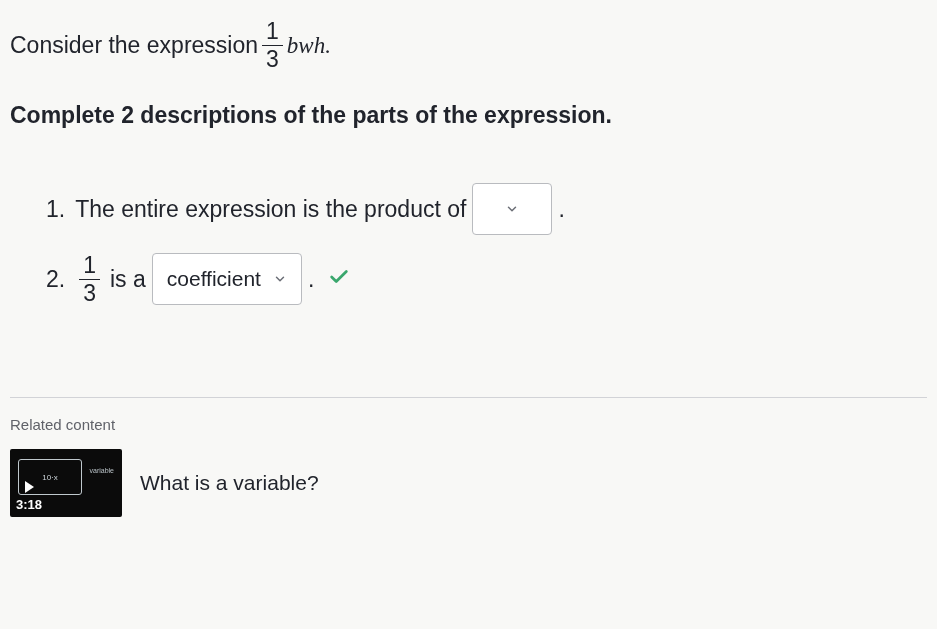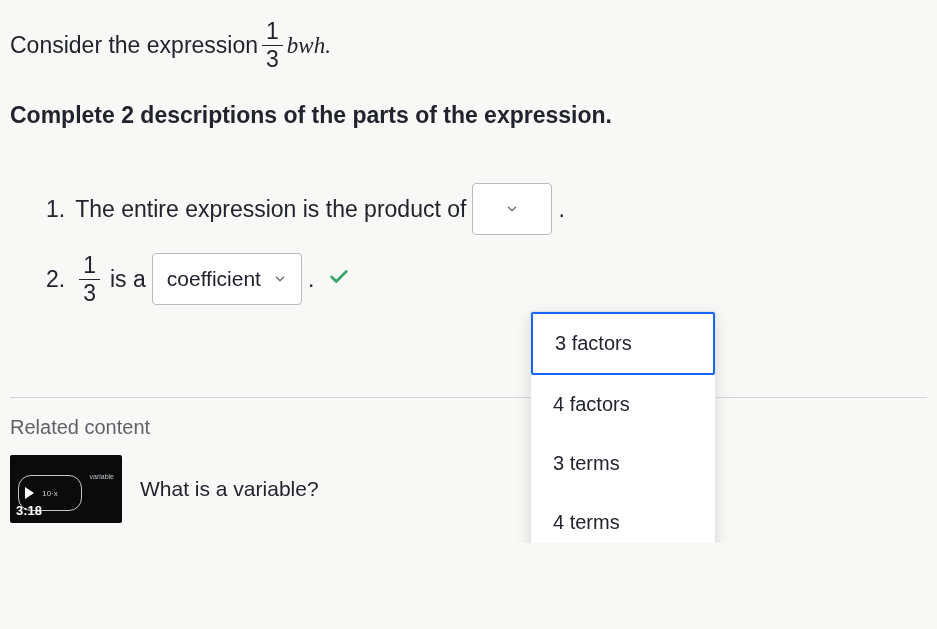--- a/index.html
+++ b/index.html
@@ -90,44 +90,44 @@
   .option.highlight {
     border: 2px solid #1865f2;
     border-radius: 2px;
   }
   hr.divider {
     border: none;
     border-top: 1px solid #d2d3d7;
     margin: 90px 0 18px 0;
   }
   .related-heading {
-    font-size: 20px;
+    font-size: 15px;
     color: #606269;
     margin-bottom: 16px;
   }
   .related-row {
     display: flex;
     align-items: center;
     gap: 18px;
   }
   .thumb {
     position: relative;
     width: 112px;
     height: 68px;
     background: #0b0b0b;
     border-radius: 2px;
     overflow: hidden;
     color: #fff;
   }
   .thumb .board {
     position: absolute;
-    left: 8px; top: 20px;
+    left: 8px; top: 10px;
     width: 64px; height: 36px;
     border: 1px solid #bfc8cd;
-    border-radius: 13px;
+    border-radius: 3px;
     font-size: 8px;
     color: #cbd3d8;
     display: flex;
     align-items: center;
     justify-content: center;
   }
   .thumb .scribble {
     position: absolute;
     right: 8px; top: 18px;
     font-size: 7px;
@@ -199,26 +199,20 @@
       </span>
     </span>
     <span>.</span>
     <span class="check-mark">
       <svg width="22" height="22" viewBox="0 0 24 24" fill="none" stroke="#3aa76d" stroke-width="3" stroke-linecap="round" stroke-linejoin="round">
           <polyline points="20 6 9 17 4 12"></polyline>
         </svg>
     </span>
   </div>
 
-  <div class="options-panel">
-    <div class="option highlight">3 factors</div>
-    <div class="option">4 factors</div>
-    <div class="option">3 terms</div>
-    <div class="option">4 terms</div>
-  </div>
 
 </div>
 
 <hr class="divider">
 
 <div class="related-heading">Related content</div>
 
 <div class="related-row">
   <div class="thumb">
     <div class="board">10·x</div>

